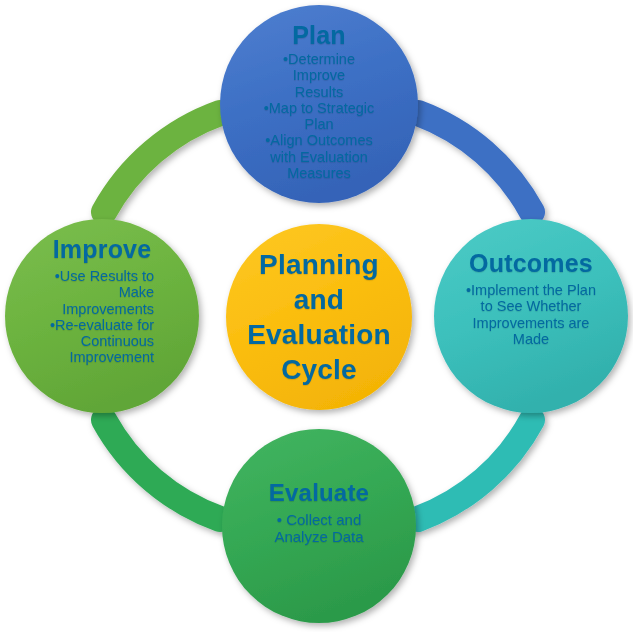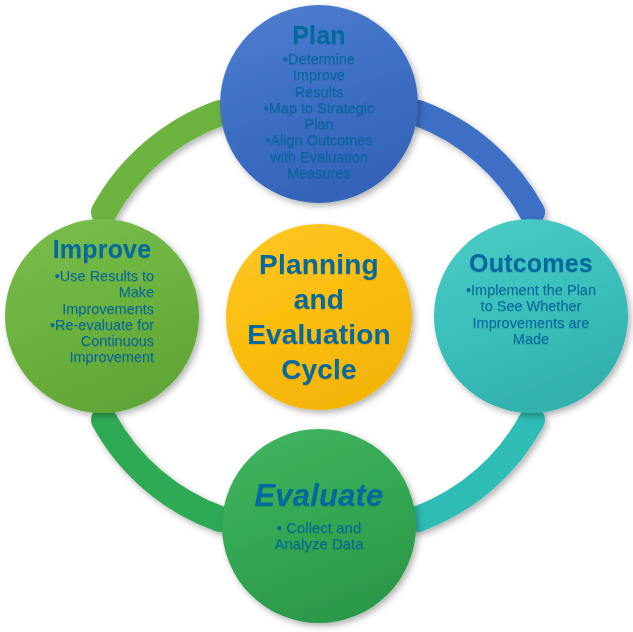--- a/index.html
+++ b/index.html
@@ -67,21 +67,21 @@
   #node-implement {
     left: 435px; top: 220px; width: 192px; height: 192px;
   }
   #node-implement .node-title { font-size: 25px; margin-top: 30px; }
   #node-implement .node-bullets { font-size: 14.5px; margin-top: 6px; }
 
   
   #node-evaluate {
     left: 221px; top: 430px; width: 196px; height: 192px;
   }
-  #node-evaluate .node-title { font-size: 31px; margin-top: 50px; font-style: italic; }
+  #node-evaluate .node-title { font-size: 24px; margin-top: 50px; }
   #node-evaluate .node-bullets { font-size: 15px; margin-top: 7px; }
 
   
   #node-center {
     left: 226px; top: 224px; width: 186px; height: 186px;
     justify-content: center;
   }
   #node-center .node-title {
     font-size: 28px;
     line-height: 1.25;

